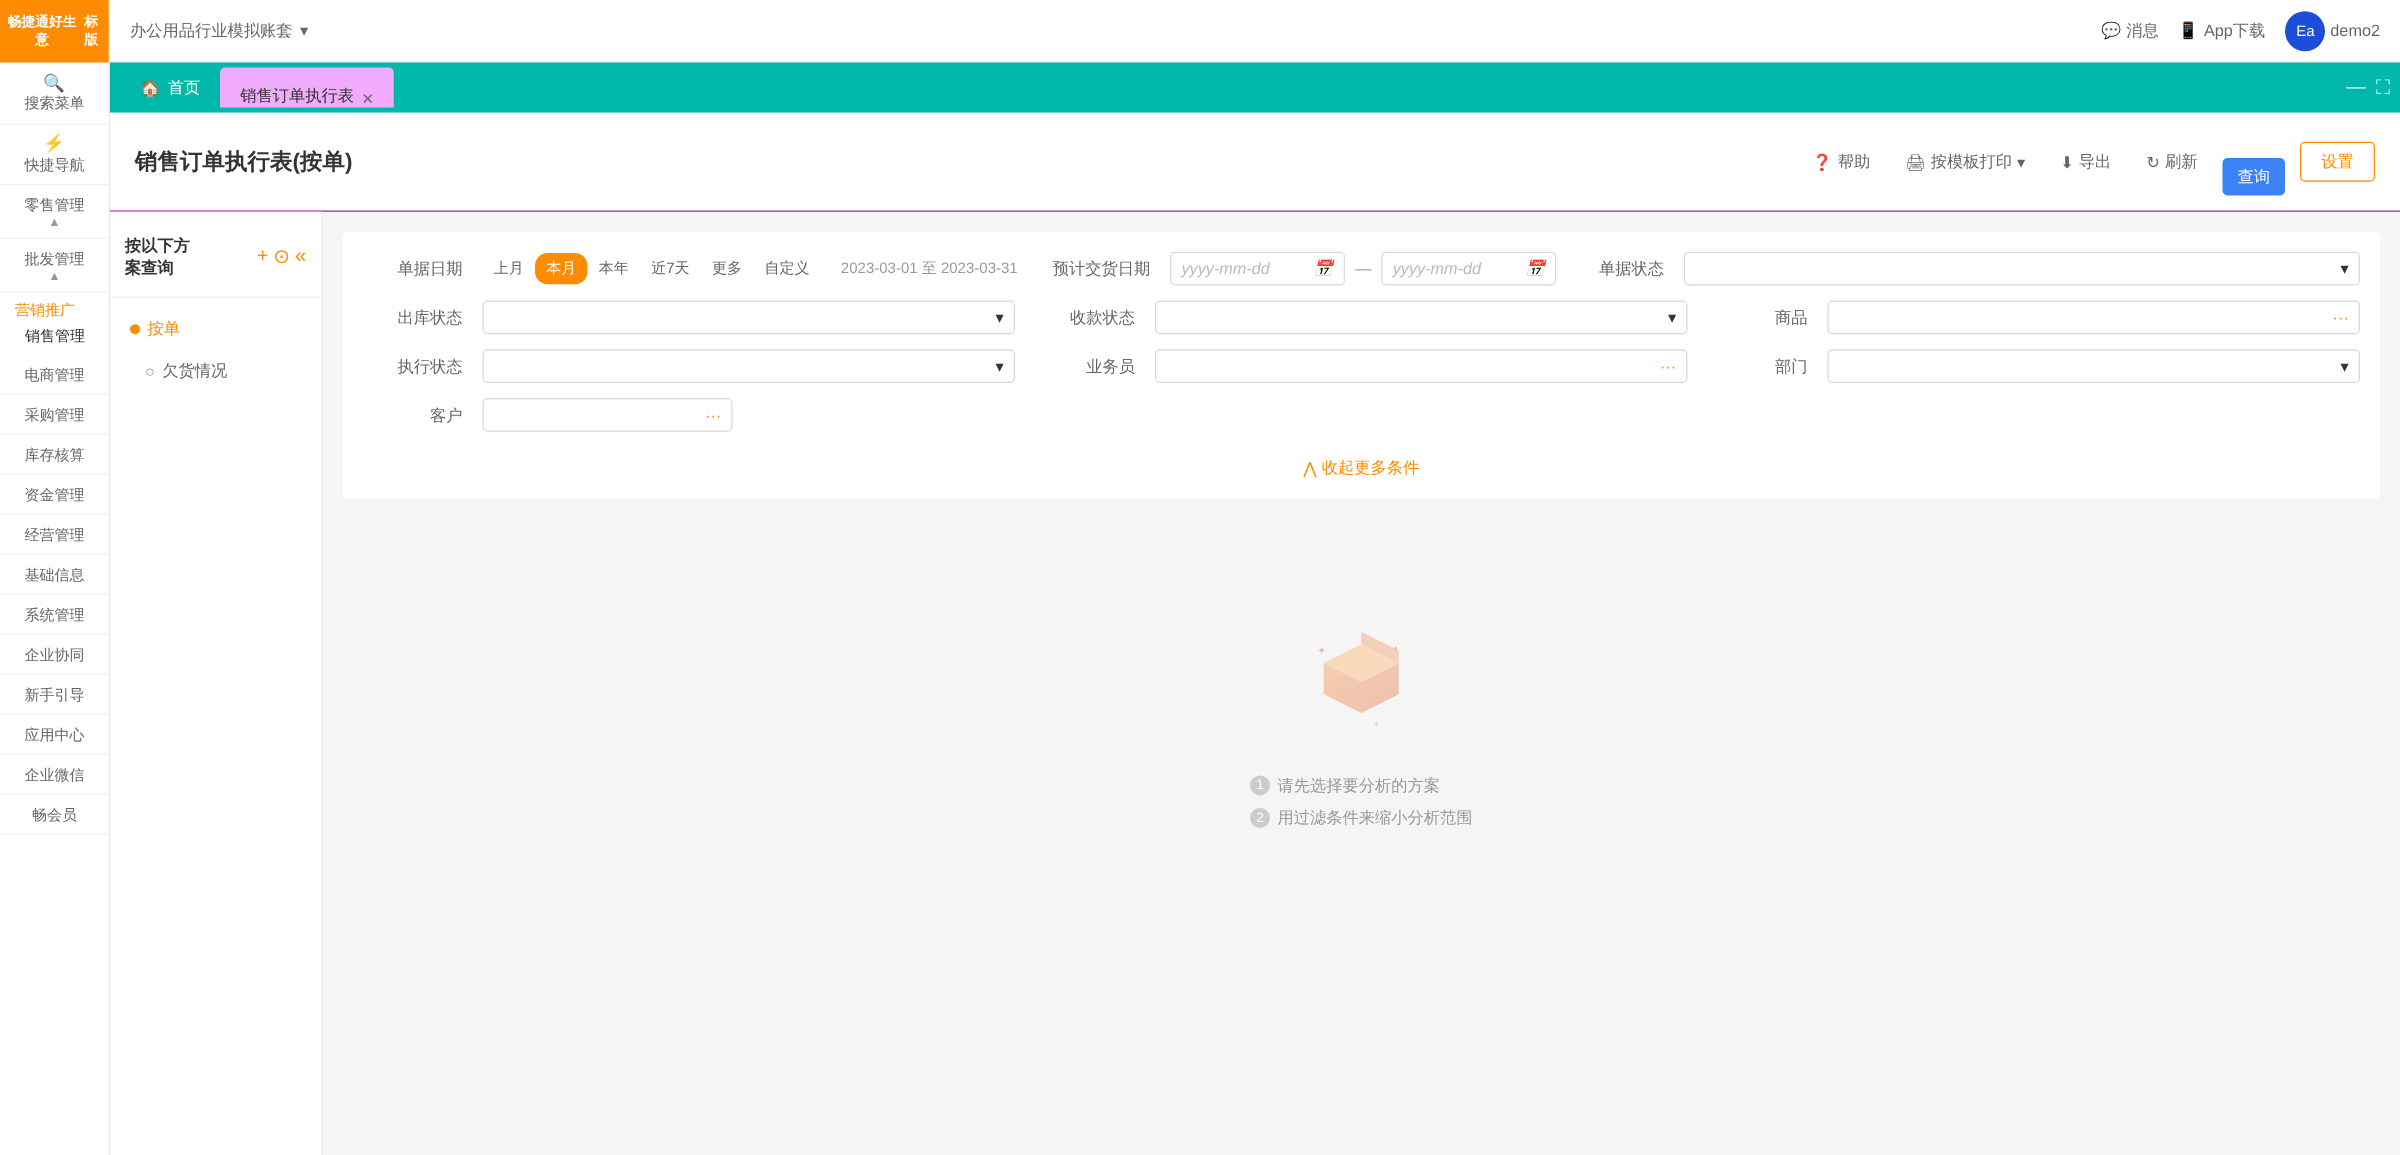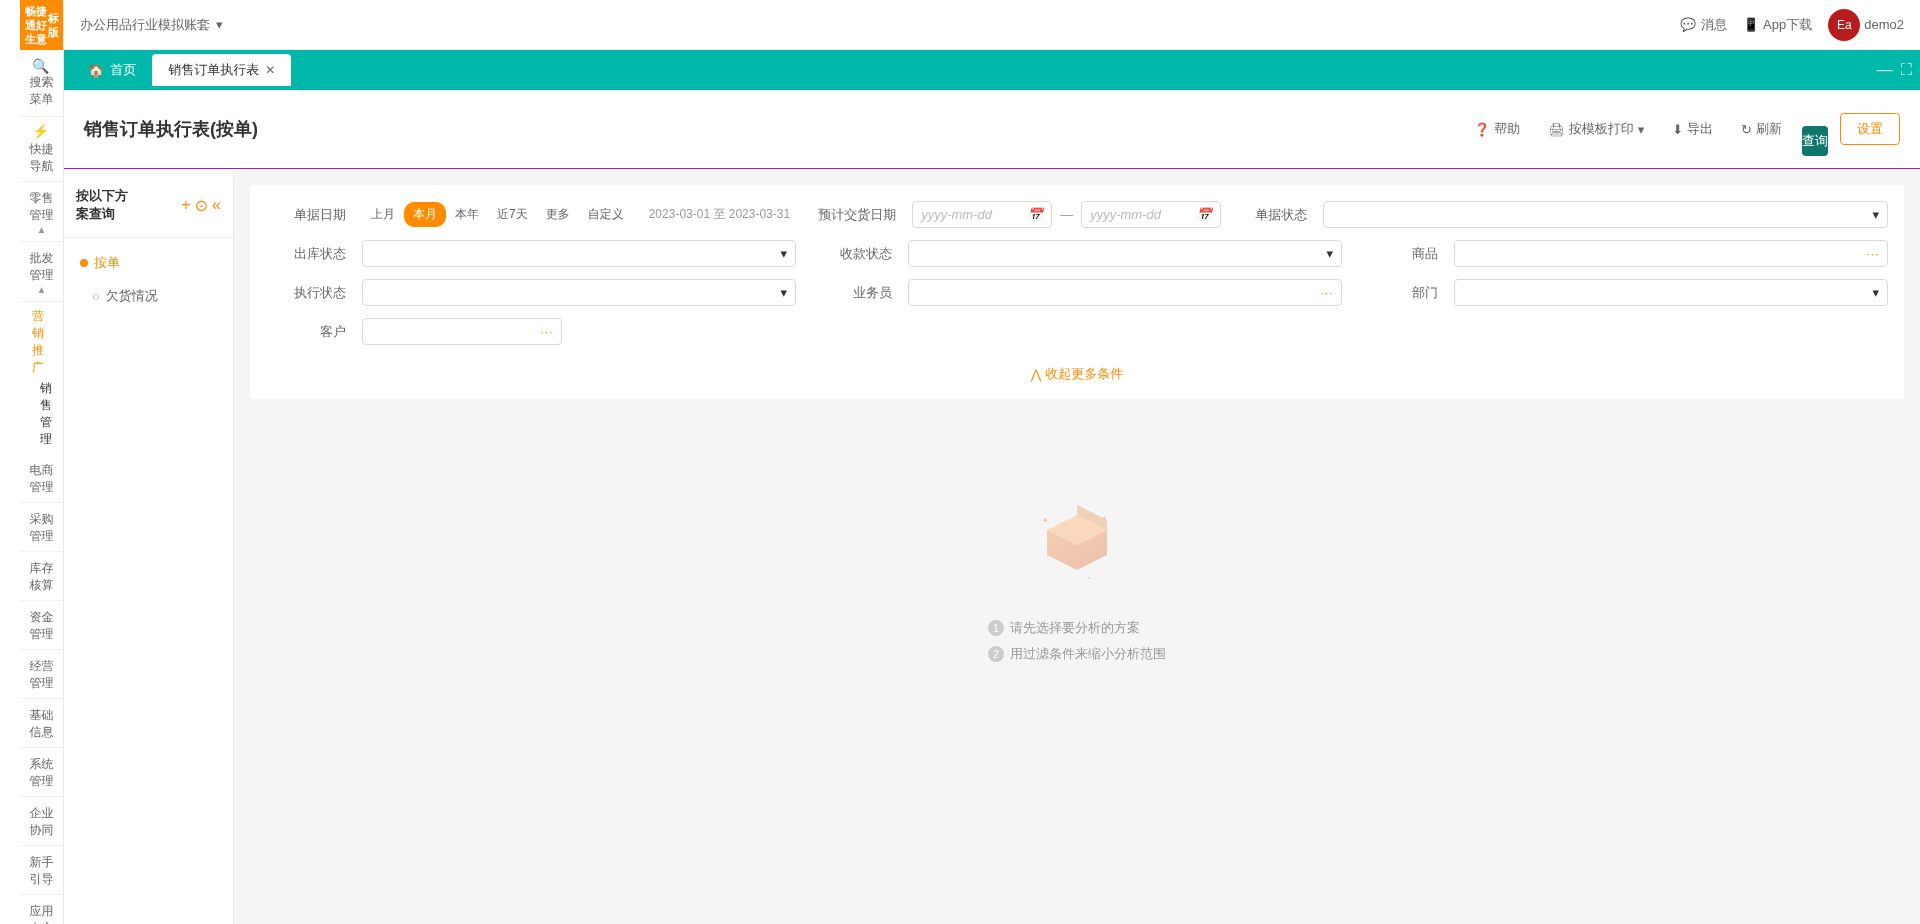--- a/index.html
+++ b/index.html
@@ -1,27 +1,26 @@
 <!DOCTYPE html>
 <html><head>
   <meta charset="utf-8">
   <style>
     * { box-sizing: border-box; margin: 0; padding: 0; }
     body { font-family: "Microsoft YaHei", "PingFang SC", Arial, sans-serif; font-size: 13px; background: #f5f5f5; display: flex; height: 924px; overflow: hidden; }
 
     
     .sidebar {
-      width: 64px;
+      width: 88px;
       background: #fff;
       border-right: 1px solid #e8e8e8;
       display: flex;
       flex-direction: column;
       height: 100%;
       flex-shrink: 0;
-      padding-left: 20px;
     }
     .sidebar-logo {
       background: #ff8c00;
       height: 50px;
       display: flex;
       align-items: center;
       justify-content: center;
       color: #fff;
       font-size: 11px;
       font-weight: bold;
@@ -86,21 +85,21 @@
     .topbar-action-item {
       display: flex;
       align-items: center;
       gap: 4px;
       cursor: pointer;
     }
     .topbar-avatar {
       width: 32px;
       height: 32px;
       border-radius: 50%;
-      background: #b91c1c;
+      background: #1d4ed8;
       display: flex;
       align-items: center;
       justify-content: center;
       color: #fff;
       font-size: 12px;
       overflow: hidden;
     }
 
     
     .tab-bar {
@@ -115,21 +114,21 @@
       padding: 0 16px;
       height: 32px;
       display: flex;
       align-items: center;
       color: #fff;
       font-size: 13px;
       cursor: pointer;
       border-radius: 4px 4px 0 0;
       gap: 6px;
     }
-    .tab-item.active { background: #ffffff; color: #333; border-radius: 4px 4px 0 0; }
+    .tab-item.active { background: #f0abfc; color: #333; border-radius: 4px 4px 0 0; align-items: flex-end; }
     .tab-close {
       color: #666;
       font-size: 12px;
       cursor: pointer;
     }
     .tab-home { color: #fff; }
     .tab-bar-spacer { flex: 1; }
     .tab-bar-btns {
       display: flex;
       align-items: center;
@@ -172,24 +171,24 @@
       display: flex;
       align-items: center;
       gap: 4px;
       color: #666;
       font-size: 13px;
       cursor: pointer;
       padding: 4px 8px;
       border-radius: 4px;
     }
     .header-btn-primary {
-      background: #0f766e;
+      background: #3b82f6;
       color: #fff;
       border: none;
-      padding: 6px 0;
+      padding: 6px 12px;
       border-radius: 4px;
       font-size: 13px;
       cursor: pointer;
       margin-top: 24px;
     }
     .header-btn-secondary {
       background: #fff;
       color: #ff8c00;
       border: 1px solid #ff8c00;
       padding: 6px 16px;

